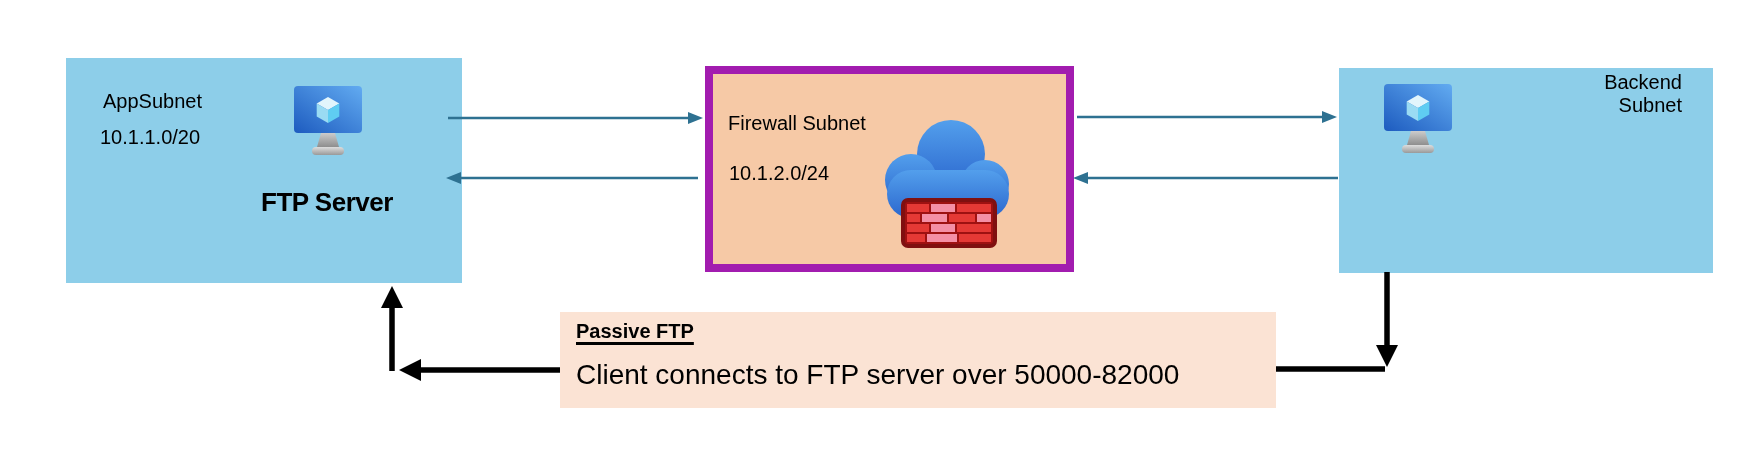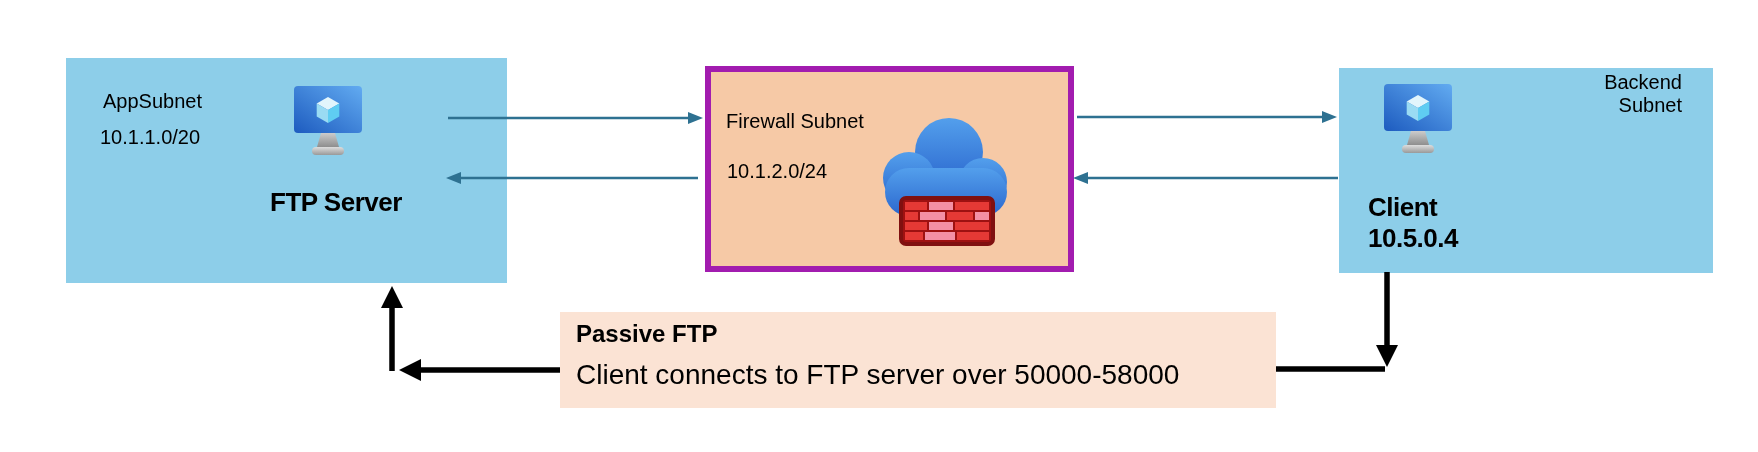--- a/index.html
+++ b/index.html
@@ -2,28 +2,28 @@
 <html><head>
 <meta charset="utf-8">
 <style>
   html,body{margin:0;padding:0;background:#fff;}
   .canvas{
     position:relative;width:1758px;height:452px;background:#ffffff;
     font-family:"Liberation Sans",sans-serif;color:#000;overflow:hidden;
   }
   .box{position:absolute;box-sizing:border-box;}
   .subnet{background:#8DCEE9;}
-  .fw{background:#F6C9A6;border:6px solid #a21caf;}
+  .fw{background:#F6C9A6;border:8px solid #a21caf;}
   .txt{position:absolute;white-space:nowrap;}
   .subnet-label{font-size:20px;}
   .vm-text{font-size:26px;font-weight:bold;line-height:31px;letter-spacing:-0.5px;}
   .centered{text-align:right;white-space:normal;line-height:23px;}
   .annotation{position:absolute;left:560px;top:312px;width:716px;height:96px;background:#FBE3D4;}
-  .annotation .title{position:absolute;left:16px;top:8px;font-size:24px;font-weight:bold;
-    text-decoration-thickness:2.5px;text-underline-offset:4px;white-space:nowrap;text-align:right;}
+  .annotation .title{position:absolute;left:16px;top:8px;font-size:20px;font-weight:bold;
+    text-decoration:underline;text-decoration-thickness:2.5px;text-underline-offset:4px;white-space:nowrap;text-align:right;}
   .annotation .body{position:absolute;left:16px;top:47px;font-size:28px;white-space:nowrap;}
   svg.overlay{position:absolute;left:0;top:0;pointer-events:none;}
   .icon{position:absolute;}
 </style>
 </head>
 <body>
 
 <div class="canvas">
 
   <svg width="0" height="0" style="position:absolute">
@@ -46,32 +46,32 @@
       </linearGradient>
       <marker id="tealHead" markerUnits="userSpaceOnUse" markerWidth="16" markerHeight="12" refX="1" refY="6" orient="auto">
           <path d="M0,0 L15,6 L0,12 Z" fill="#2E7191"></path>
         </marker>
       <marker id="blackHead" markerUnits="userSpaceOnUse" markerWidth="24" markerHeight="22" refX="1" refY="11" orient="auto">
           <path d="M0,0 L22,11 L0,22 Z" fill="#000000"></path>
         </marker>
     </defs>
   </svg>
 
-  <div class="box subnet" style="left:66px;top:58px;width:441px;height:225px;padding-left:13px;">
+  <div class="box subnet" style="left:66px;top:58px;width:396px;height:225px;padding-left:13px;">
     <div class="txt subnet-label" style="left:37px;top:32px;">AppSubnet</div>
     <div class="txt subnet-label" style="left:34px;top:68px;">10.1.1.0/20</div>
     <svg class="icon" style="left:226px;top:26px;" width="72" height="85" viewBox="0 0 72 85">
       <rect x="2" y="2" width="68" height="47" rx="4" fill="url(#gScreen)"></rect>
       <polygon points="36,13 47.3,19.5 36,26 24.7,19.5" fill="#E2F5FC"></polygon>
       <polygon points="24.7,19.5 36,26 36,39 24.7,32.5" fill="#9ADBF3"></polygon>
       <polygon points="47.3,19.5 36,26 36,39 47.3,32.5" fill="#5FCDF2"></polygon>
       <polygon points="29,49 43,49 47,63 25,63" fill="url(#gStand)"></polygon>
       <rect x="20" y="63" width="32" height="8" rx="4" fill="url(#gBase)"></rect>
     </svg>
-    <div class="txt vm-text" style="left:204px;top:129px;">
+    <div class="txt vm-text" style="left:195px;top:129px;">
       <div>FTP Server</div>
     </div>
   </div>
 
   <div class="box fw" style="left:705px;top:66px;width:369px;height:206px;">
     <div class="txt subnet-label" style="left:15px;top:38px;">Firewall Subnet</div>
     <div class="txt subnet-label" style="left:16px;top:88px;">10.1.2.0/24</div>
     <svg class="icon" style="left:160px;top:38px;" width="150" height="136" viewBox="0 0 150 136">
       <g>
         <circle cx="78" cy="42" r="34" fill="url(#gCloud)"></circle>
@@ -101,29 +101,25 @@
   <div class="box subnet" style="left:1339px;top:68px;width:374px;height:205px;">
     <svg class="icon" style="left:43px;top:14px;" width="72" height="85" viewBox="0 0 72 85">
       <rect x="2" y="2" width="68" height="47" rx="4" fill="url(#gScreen)"></rect>
       <polygon points="36,13 47.3,19.5 36,26 24.7,19.5" fill="#E2F5FC"></polygon>
       <polygon points="24.7,19.5 36,26 36,39 24.7,32.5" fill="#9ADBF3"></polygon>
       <polygon points="47.3,19.5 36,26 36,39 47.3,32.5" fill="#5FCDF2"></polygon>
       <polygon points="29,49 43,49 47,63 25,63" fill="url(#gStand)"></polygon>
       <rect x="20" y="63" width="32" height="8" rx="4" fill="url(#gBase)"></rect>
     </svg>
     <div class="txt subnet-label centered" style="left:233px;top:3px;width:110px;">Backend Subnet</div>
-    <div class="txt vm-text" style="left:29px;top:124px;">
-      <div>Client</div>
-      <div>10.5.0.4</div>
-    </div>
   </div>
 
   <div class="annotation">
     <div class="title">Passive FTP</div>
-    <div class="body">Client connects to FTP server over 50000-58000</div>
+    <div class="body">Client connects to FTP server over 50000-82000</div>
   </div>
 
   <svg class="overlay" width="1758" height="452" viewBox="0 0 1758 452">
 
     <line x1="448" y1="118" x2="689" y2="118" stroke="#2E7191" stroke-width="2.5" marker-end="url(#tealHead)"></line>
     <line x1="698" y1="178" x2="460" y2="178" stroke="#2E7191" stroke-width="2.5" marker-end="url(#tealHead)"></line>
     <line x1="1077" y1="117" x2="1323" y2="117" stroke="#2E7191" stroke-width="2.5" marker-end="url(#tealHead)"></line>
     <line x1="1338" y1="178" x2="1087" y2="178" stroke="#2E7191" stroke-width="2.5" marker-end="url(#tealHead)"></line>
 
     <line x1="1387" y1="272" x2="1387" y2="346" stroke="#000" stroke-width="5.5" marker-end="url(#blackHead)"></line>

